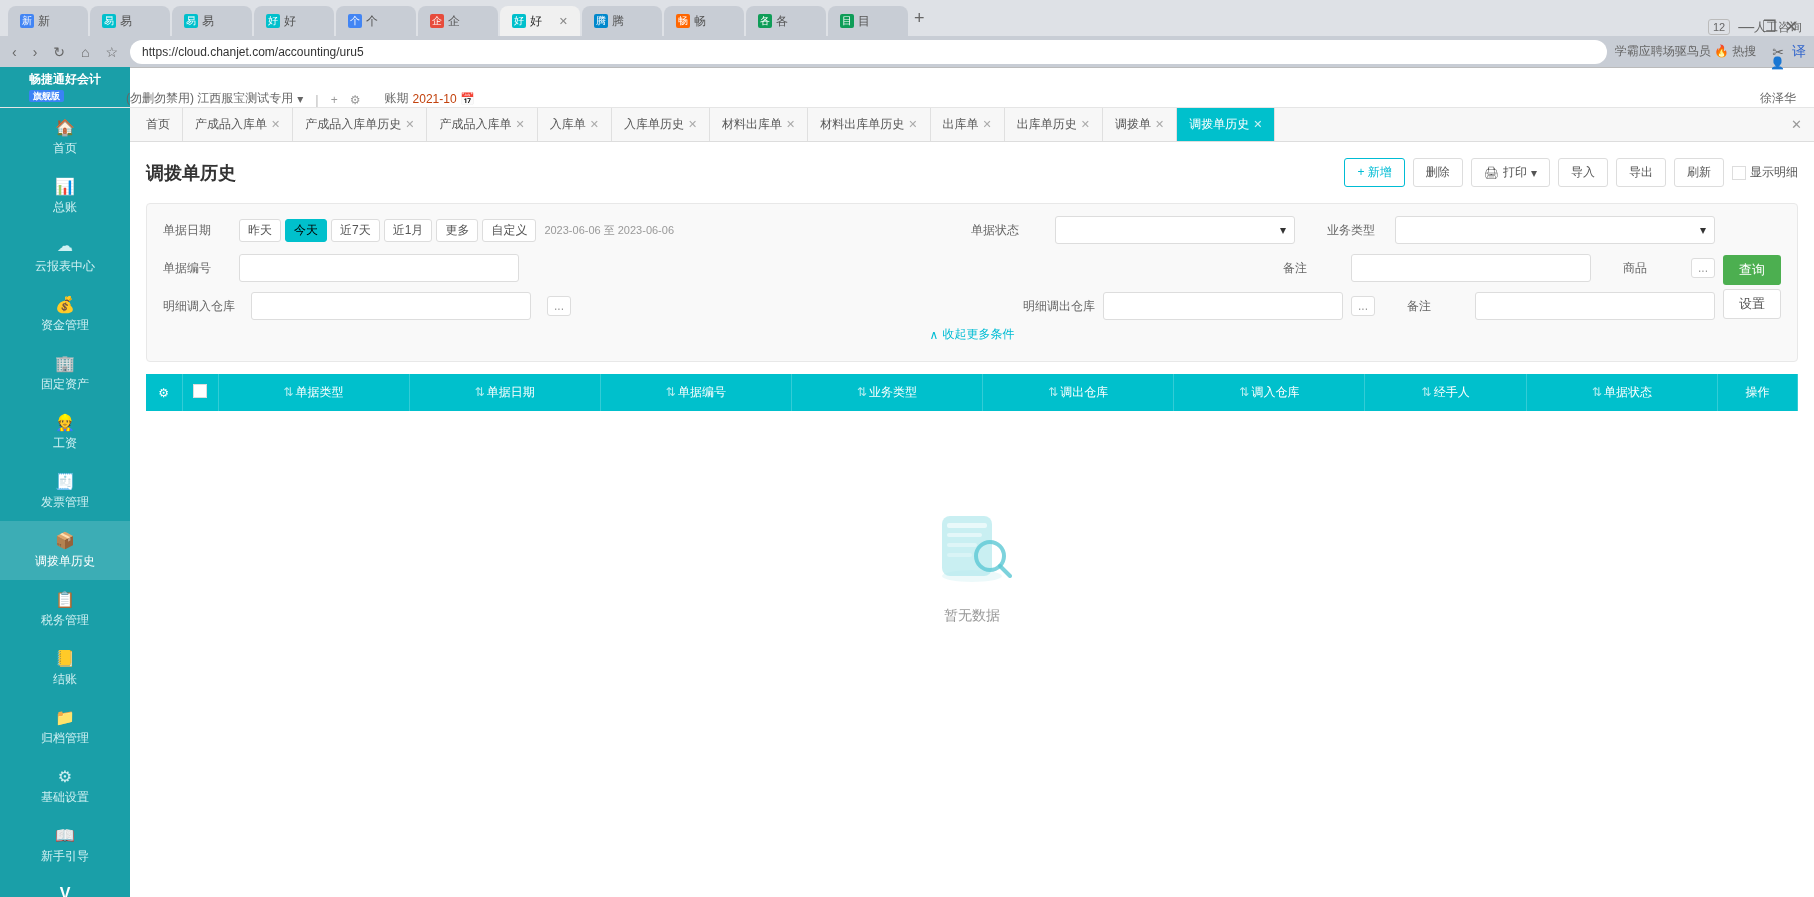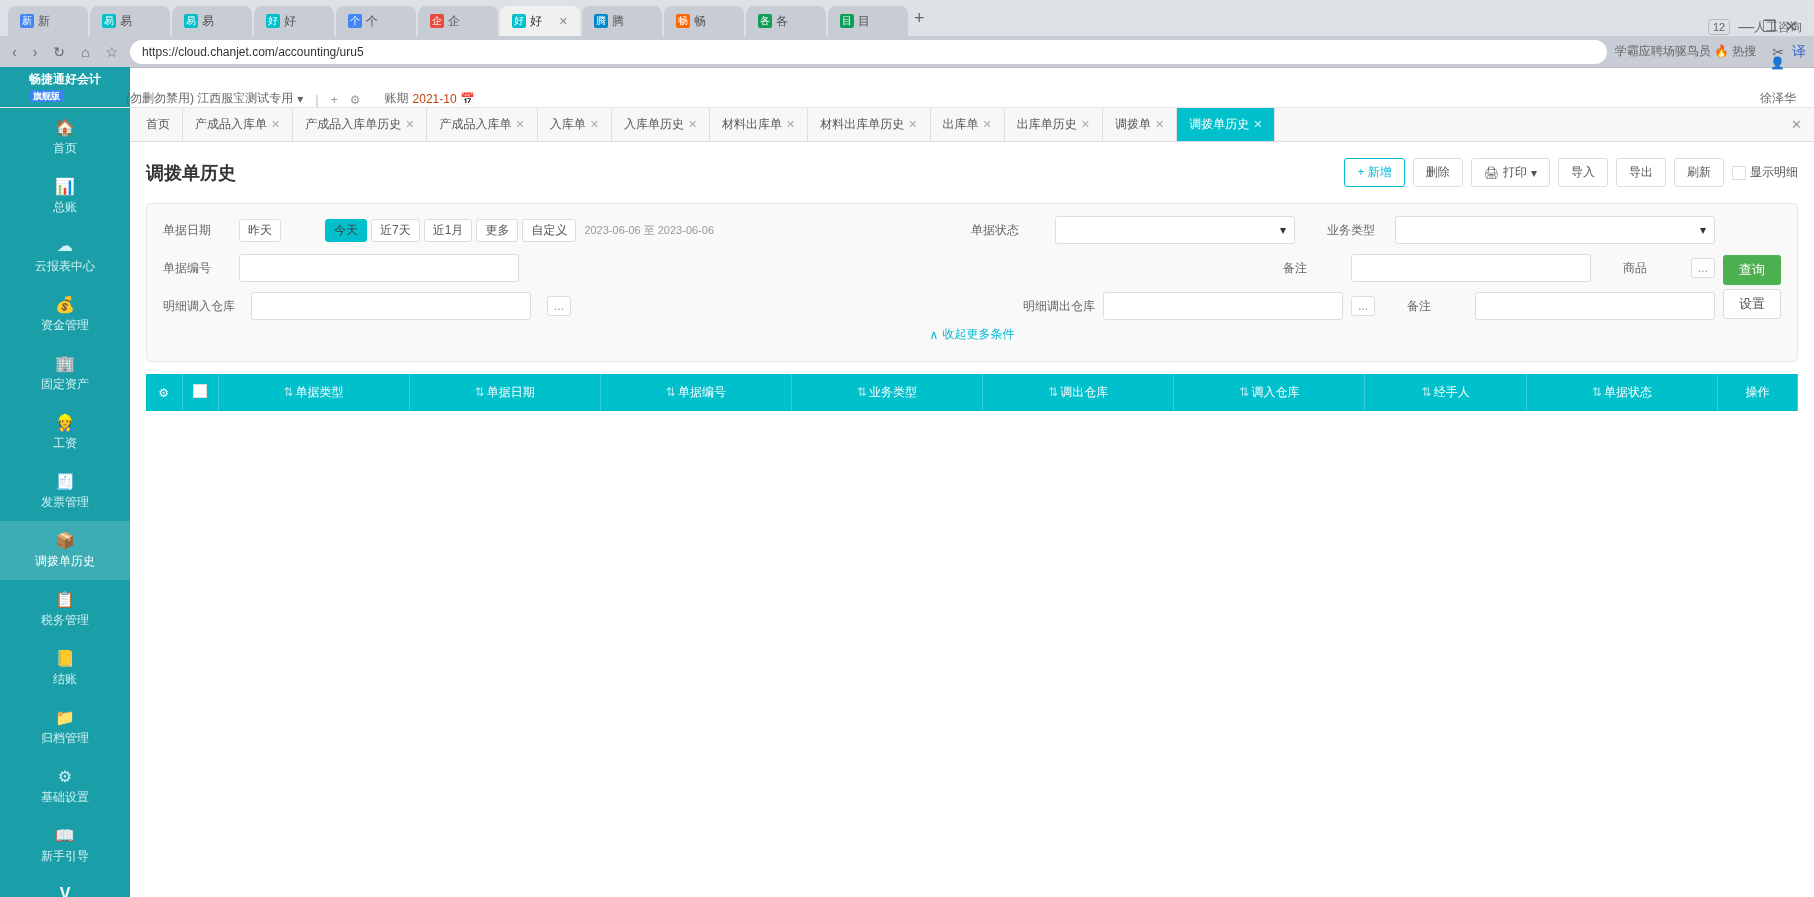--- a/index.html
+++ b/index.html
@@ -225,23 +225,22 @@
       padding: 2px 8px;
       border: 1px solid #ddd;
       border-radius: 3px;
       font-size: 12px;
       cursor: pointer;
       background: #fff;
       color: #555;
     }
     .date-opt.active {
       background: #00c0cc;
-      color: #404040;
+      color: #000000;
       border-color: #00c0cc;
-      margin-left: 40px;
     }
     .date-range-text {
       font-size: 11px;
       color: #999;
       margin-left: 4px;
     }
     .filter-input {
       border: 1px solid #ddd;
       border-radius: 3px;
       height: 28px;
@@ -672,15 +671,29 @@
             <th>
               <span class="sort-arrows">⇅</span>单据状态
             </th>
             <th class="th-action">操作</th>
           </tr>
         </thead>
         <tbody>
         </tbody>
       </table>
 
+      <div class="empty-state">
+
+        <svg class="empty-icon" viewBox="0 0 100 100" xmlns="http://www.w3.org/2000/svg">
+          <ellipse cx="50" cy="85" rx="30" ry="6" fill="#e0f5f6" opacity="0.6"></ellipse>
+          <rect x="20" y="25" width="50" height="60" rx="8" ry="8" fill="#b2e8ec" opacity="0.7"></rect>
+          <rect x="25" y="32" width="40" height="5" rx="2" fill="#fff" opacity="0.6"></rect>
+          <rect x="25" y="42" width="35" height="4" rx="2" fill="#fff" opacity="0.5"></rect>
+          <rect x="25" y="52" width="30" height="4" rx="2" fill="#fff" opacity="0.4"></rect>
+          <rect x="25" y="62" width="25" height="4" rx="2" fill="#fff" opacity="0.3"></rect>
+          <circle cx="68" cy="65" r="14" fill="none" stroke="#5cc8d4" stroke-width="4" opacity="0.8"></circle>
+          <line x1="78" y1="75" x2="88" y2="85" stroke="#5cc8d4" stroke-width="4" stroke-linecap="round" opacity="0.8"></line>
+        </svg>
+        <span class="empty-text">暂无数据</span>
+      </div>
     </div>
   </div>
 </div>
 
 </body></html>

